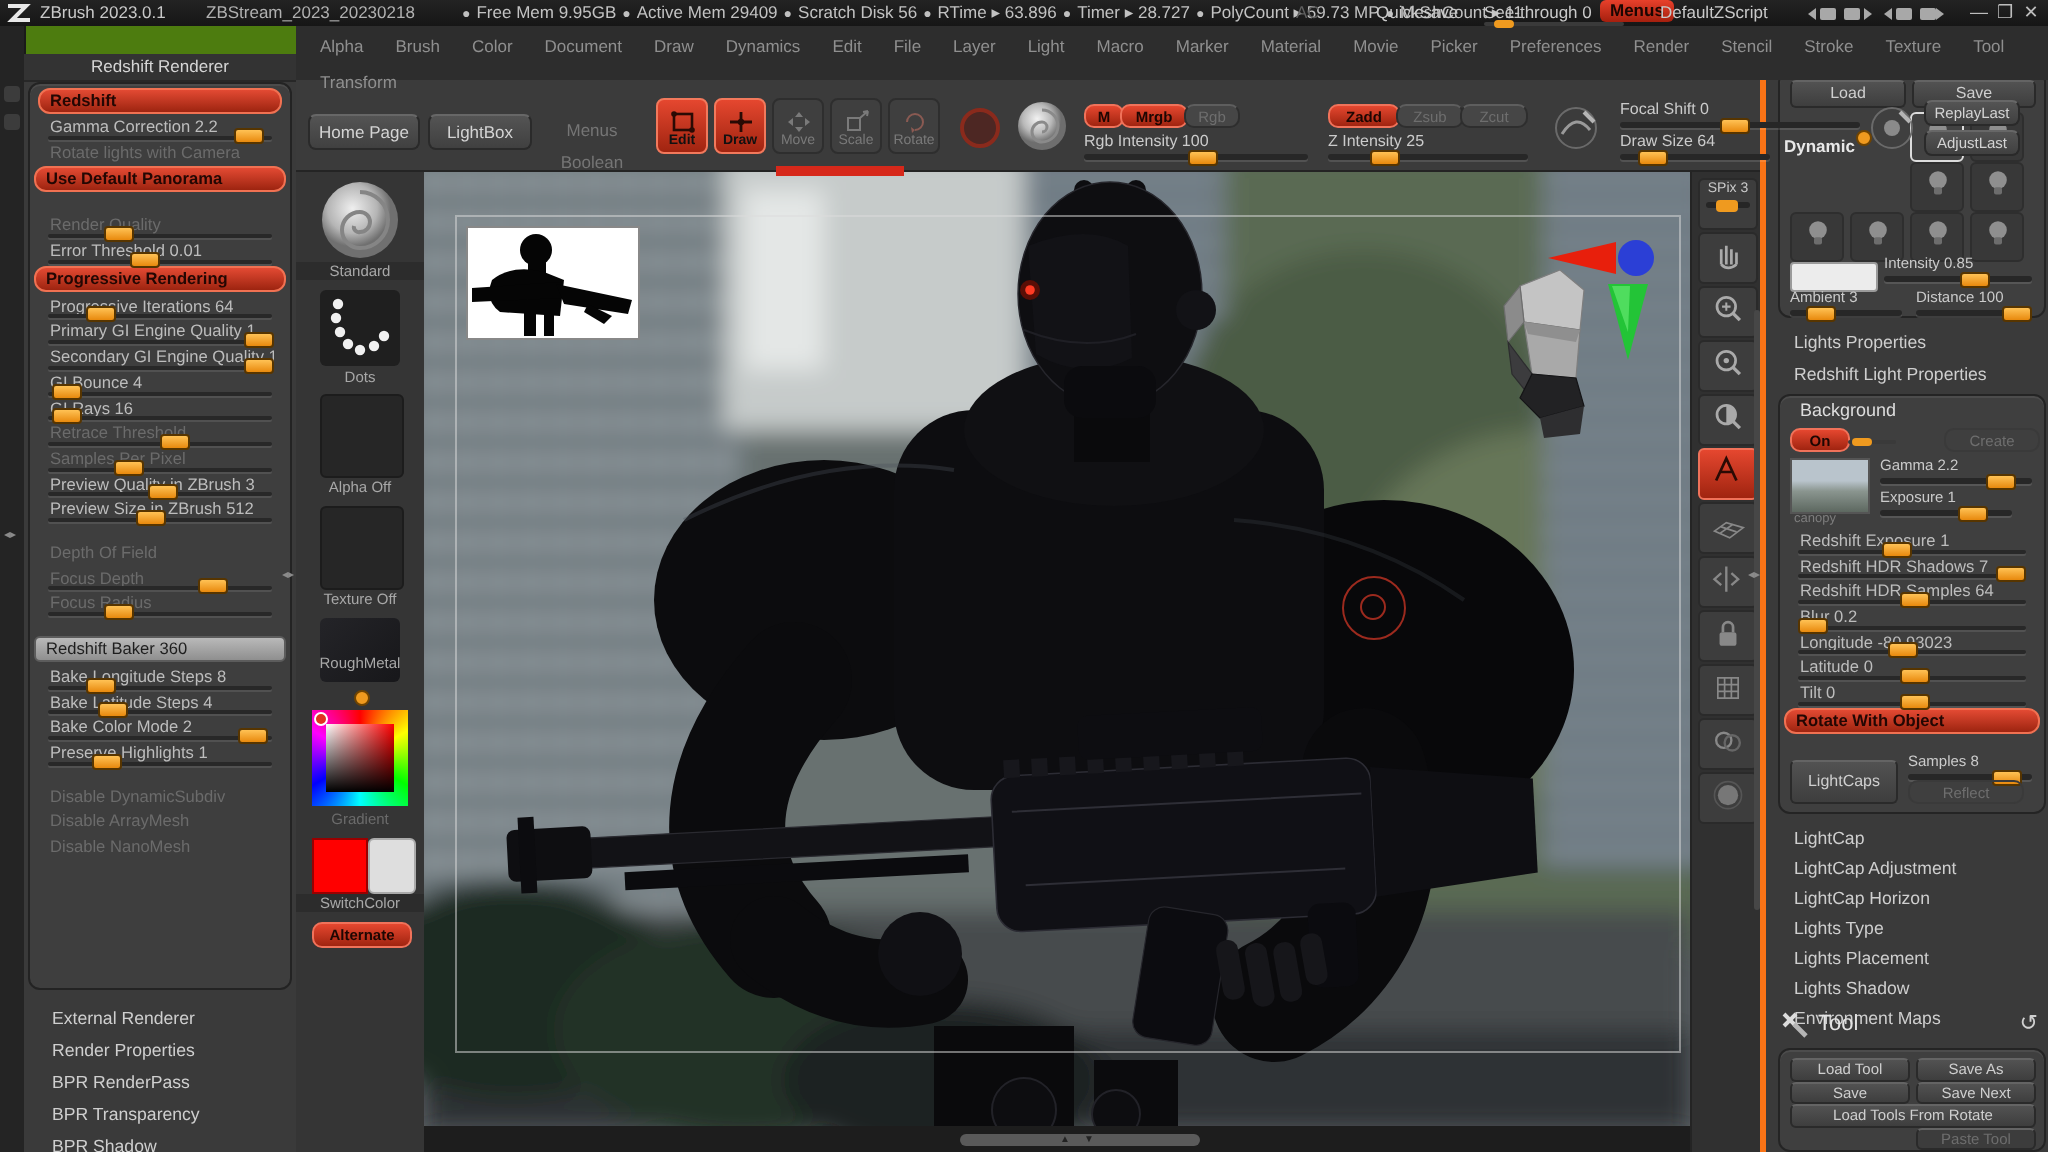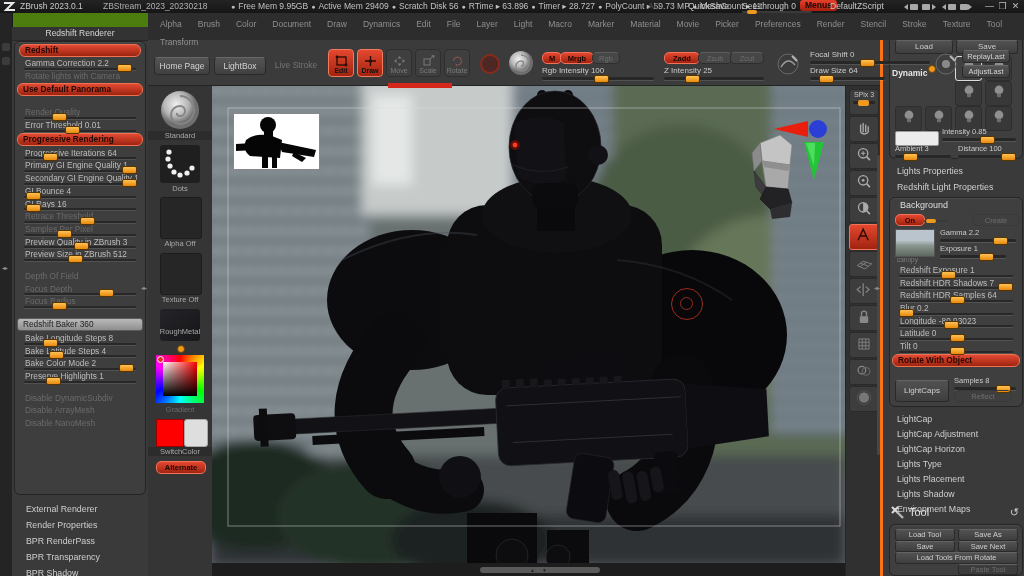--- a/index.html
+++ b/index.html
@@ -308,21 +308,21 @@
         <div class="section-item">BPR RenderPass</div>
         <div class="section-item">BPR Transparency</div>
         <div class="section-item">BPR Shadow</div>
       </div>
     <span class="divider-arrows" style="left:129px;top:258px">◂▸</span>
   </div>
 
   <div class="abs" id="shelf">
     <span class="sbtn" style="left:6px;top:17px;width:54px;height:16px;line-height:16px">Home Page</span>
     <span class="sbtn" style="left:66px;top:17px;width:50px;height:16px;line-height:16px">LightBox</span>
-    <span class="sbtn dim" style="left:122px;top:17px;width:52px;height:16px;line-height:16px;border-style:none;background:none">Live Stroke</span>
+    <span class="sbtn dim" style="left:122px;top:17px;width:52px;height:16px;line-height:16px;border-style:none;background:none">Menus Boolean</span>
 
     <div class="toolsq red" style="left:180px">
       <svg width="13" height="12" viewBox="0 0 13 12">
           <rect x="2" y="2" width="9" height="8" fill="none" stroke="#2a0a04" stroke-width="1.3"></rect>
           <circle cx="2" cy="2" r="1.4" fill="#2a0a04"></circle>
           <circle cx="11" cy="10" r="1.4" fill="#2a0a04"></circle>
         </svg>
       <span>Edit</span>
     </div>
     <div class="toolsq red" style="left:209px">

